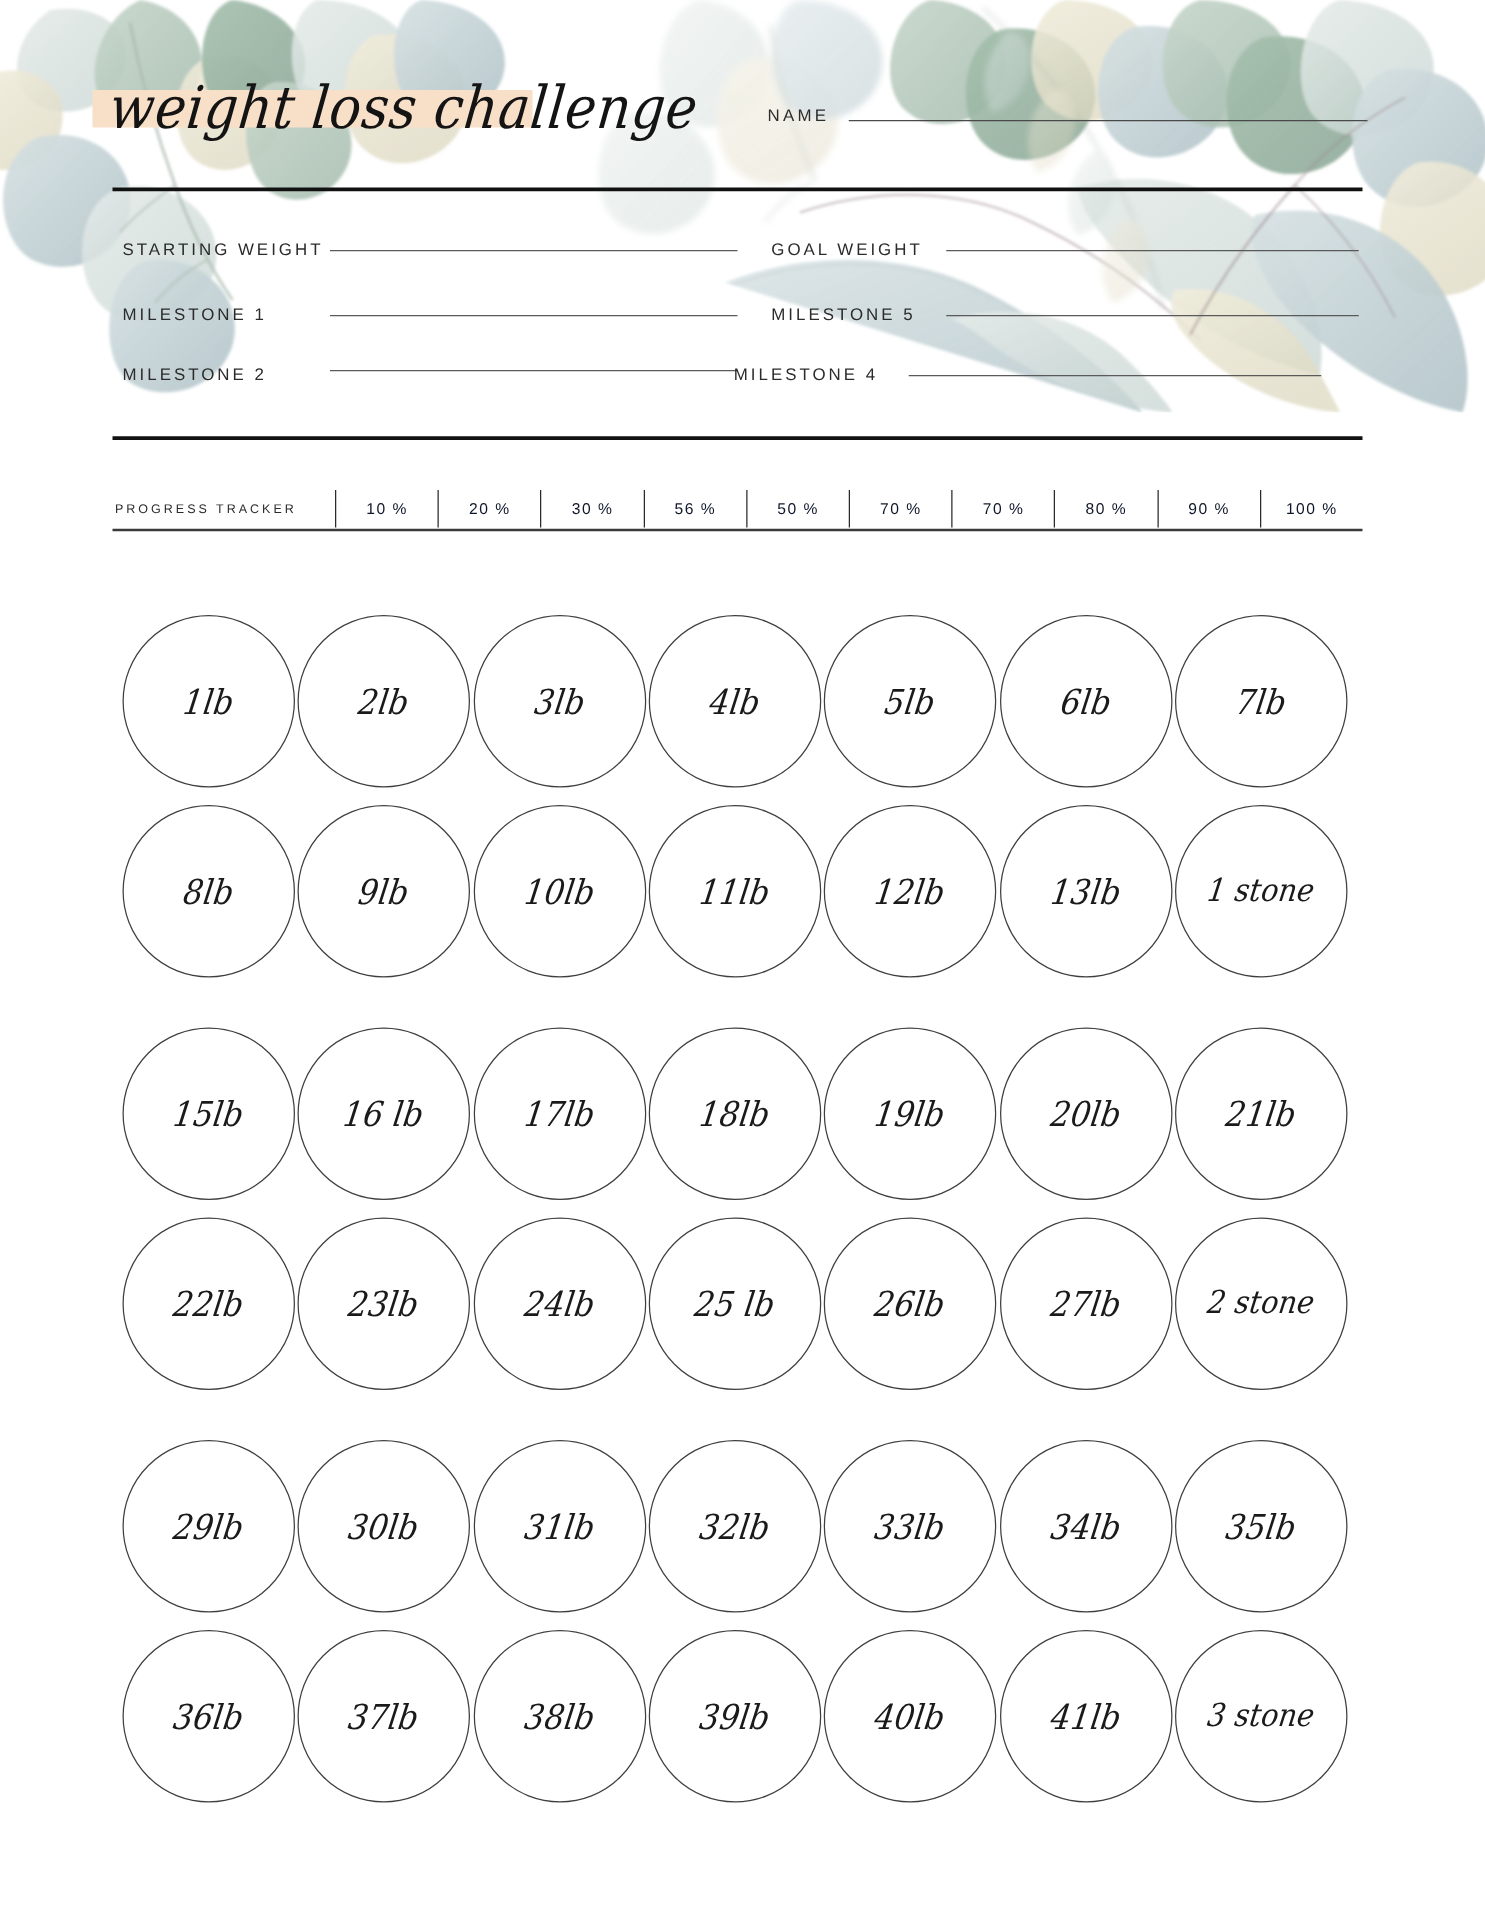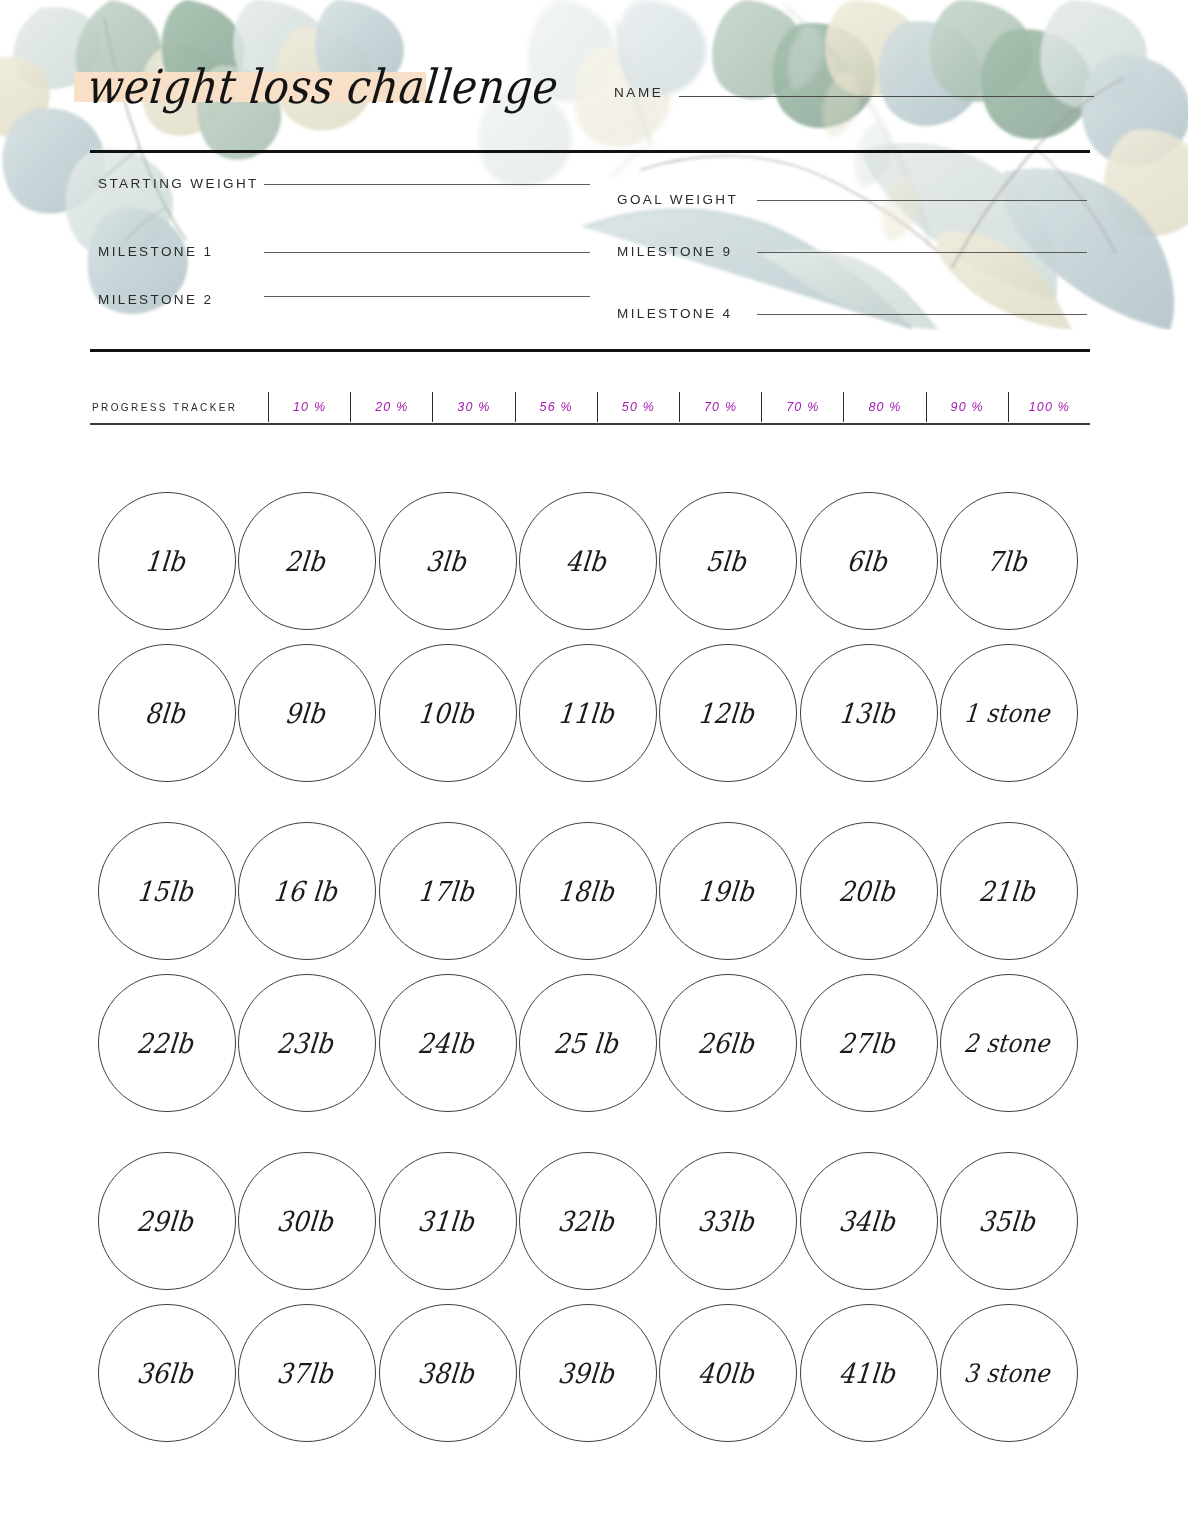--- a/index.html
+++ b/index.html
@@ -114,26 +114,26 @@
     color: #2b2b2b;
     white-space: nowrap;
   }
   .field-rule {
     height: 0;
     border-bottom: 1.3px solid #5a5a5a;
     position: relative;
     top: -3px;
   }
 
-  .f-start { left: 98px;  top: 176px; width: 492px; text-align: center; }
+  .f-start { left: 98px;  top: 192px; width: 492px; text-align: center; }
   .f-goal  { left: 617px; top: 192px; width: 470px; }
   .f-m1    { left: 98px;  top: 244px; width: 492px; }
   .f-m3    { left: 617px; top: 244px; width: 470px; }
   .f-m2    { left: 98px;  top: 292px; width: 492px; align-items: center; }
-  .f-m4    { left: 617px; top: 292px; width: 470px; margin-top: 14px; }
+  .f-m4    { left: 587px; top: 292px; width: 470px; }
 
   .f-start .field-rule, .f-m1 .field-rule, .f-m2 .field-rule { margin-left: auto; width: 326px; }
   .f-goal .field-rule,  .f-m3 .field-rule, .f-m4 .field-rule { margin-left: auto; width: 330px; }
 
   
   #progress-tracker {
     position: absolute;
     left: 90px;
     top: 392px;
     width: 1000px;
@@ -151,26 +151,25 @@
     color: #2b2b2b;
     white-space: nowrap;
     padding-left: 2px;
     box-sizing: border-box;
   }
   .pt-cell {
     flex: 1;
     text-align: center;
     font-size: 12.5px;
     letter-spacing: 1.2px;
-    color: #a21caf;
+    color: #0f172a;
     border-left: 1.6px solid #2b2b2b;
     line-height: 30px;
     height: 30px;
     box-sizing: border-box;
-    font-style: italic;
   }
   .pt-baseline {
     width: 1000px;
     height: 1.6px;
     background: #3a3a3a;
     margin-top: 1px;
   }
 
   
   .circle-group {
@@ -326,21 +325,21 @@
     </div>
     <div class="field f-goal">
       <span class="field-label">GOAL WEIGHT</span>
       <span class="field-rule"></span>
     </div>
     <div class="field f-m1">
       <span class="field-label">MILESTONE 1</span>
       <span class="field-rule"></span>
     </div>
     <div class="field f-m3">
-      <span class="field-label">MILESTONE 9</span>
+      <span class="field-label">MILESTONE 5</span>
       <span class="field-rule"></span>
     </div>
     <div class="field f-m2">
       <span class="field-label">MILESTONE 2</span>
       <span class="field-rule"></span>
     </div>
     <div class="field f-m4">
       <span class="field-label">MILESTONE 4</span>
       <span class="field-rule"></span>
     </div>

